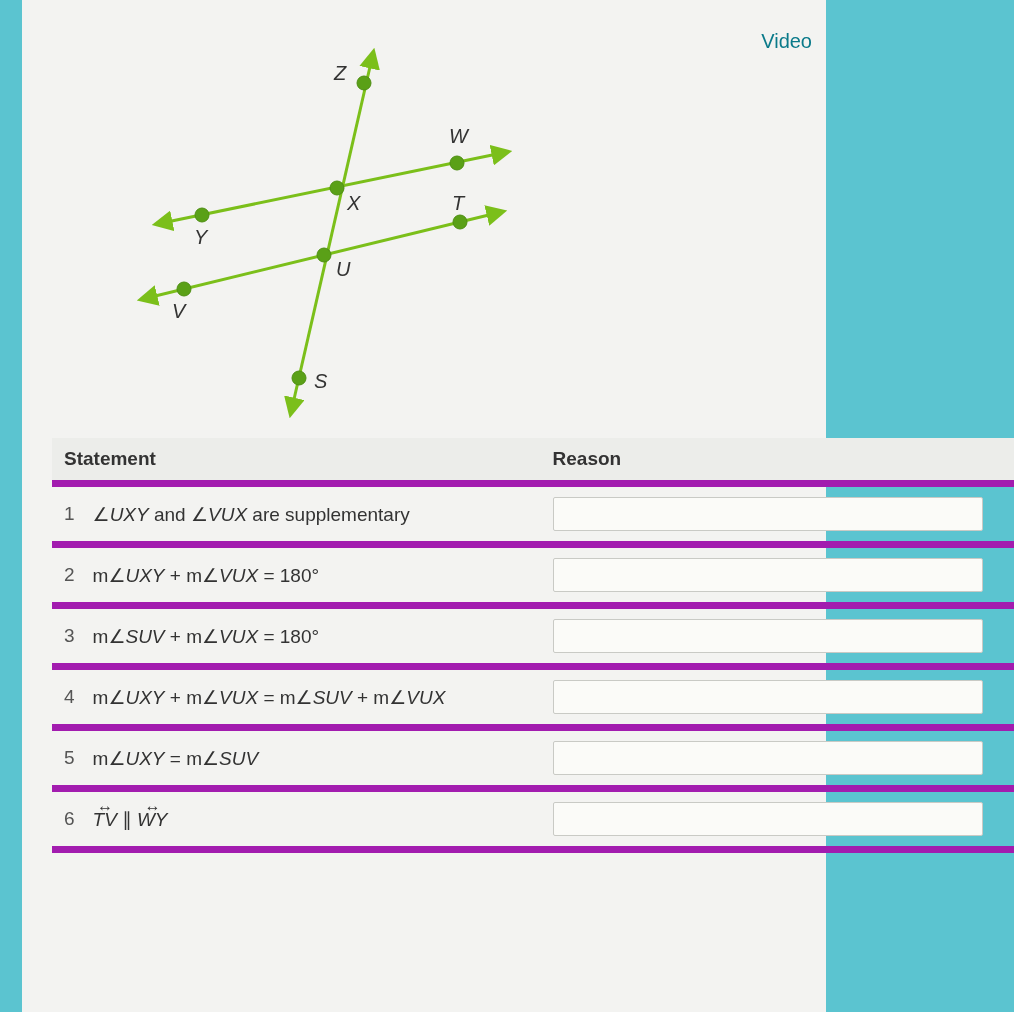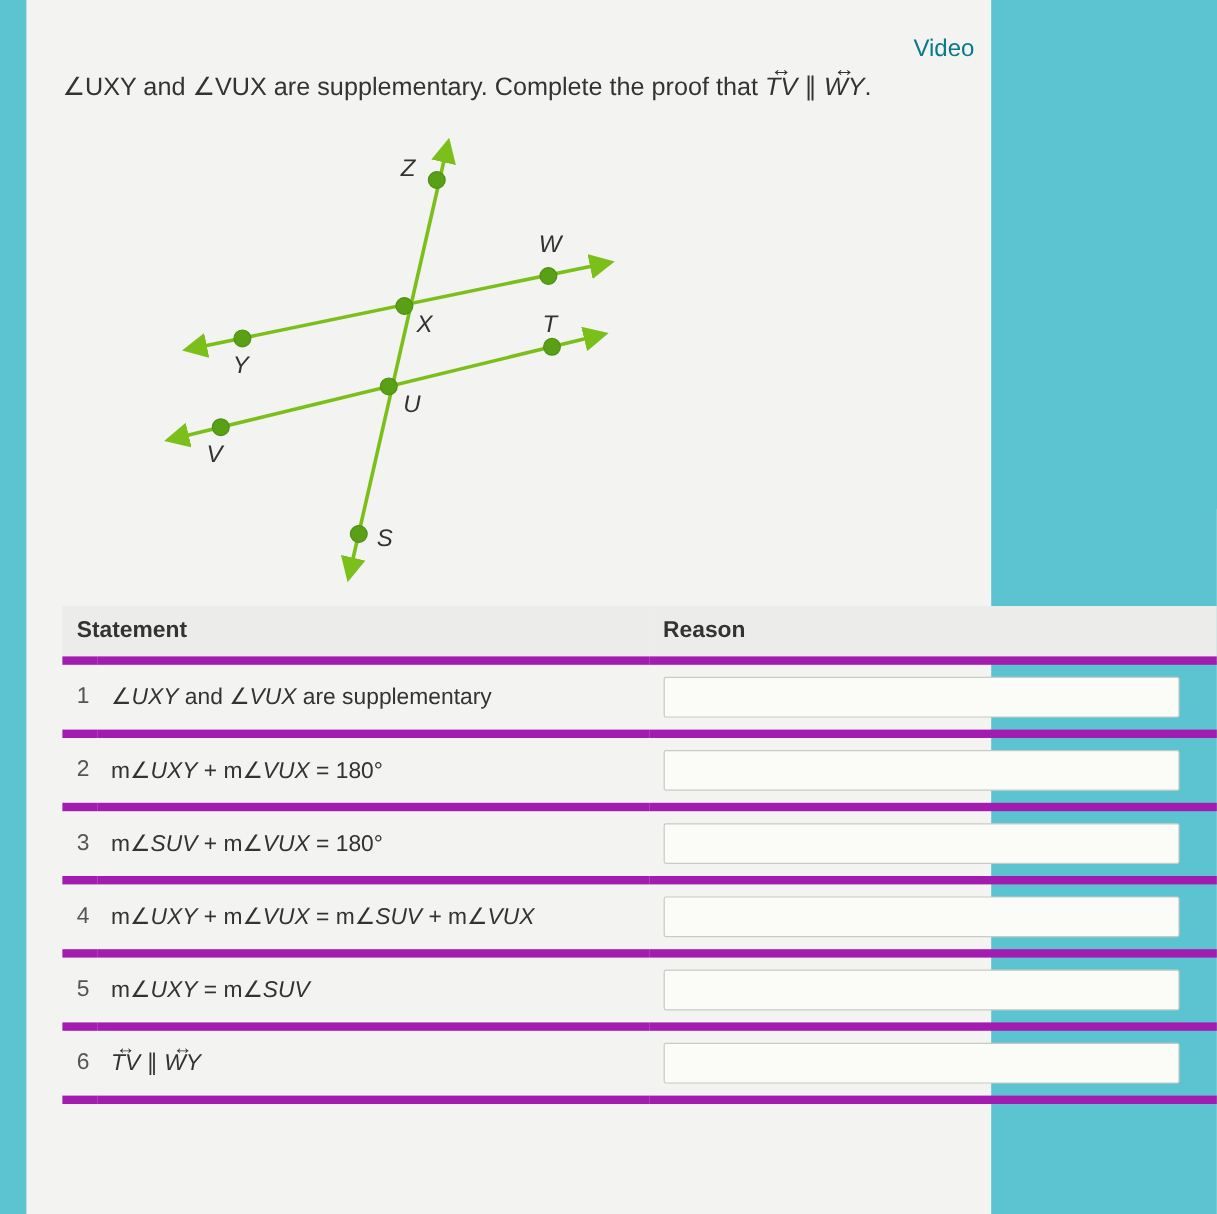--- a/index.html
+++ b/index.html
@@ -109,23 +109,20 @@
     border-radius: 2px;
   }
 </style>
 </head>
 <body>
 
 <div class="page">
 
   <div class="video-link">Video</div>
 
-  <div class="problem">
-    <span class="ang"><span>∠UXY</span></span><span> and </span><span class="ang"><span>∠VUX</span></span><span> are supplementary. Complete the proof that </span><span class="overline-arrows">TV</span><span> ∥ </span><span class="overline-arrows">WY</span><span>.</span>
-  </div>
 
   <div class="diagram-wrap">
     <svg width="460" height="390" viewBox="0 0 460 390">
       <defs>
         <marker id="arr" viewBox="0 0 10 10" refX="5" refY="5" markerWidth="7" markerHeight="7" orient="auto-start-reverse">
           <path d="M 0 0 L 10 5 L 0 10 z" class="arrowhead"></path>
         </marker>
       </defs>
 
       <line class="line-g" x1="190" y1="370" x2="270" y2="20" marker-start="url(#arr)" marker-end="url(#arr)"></line>

